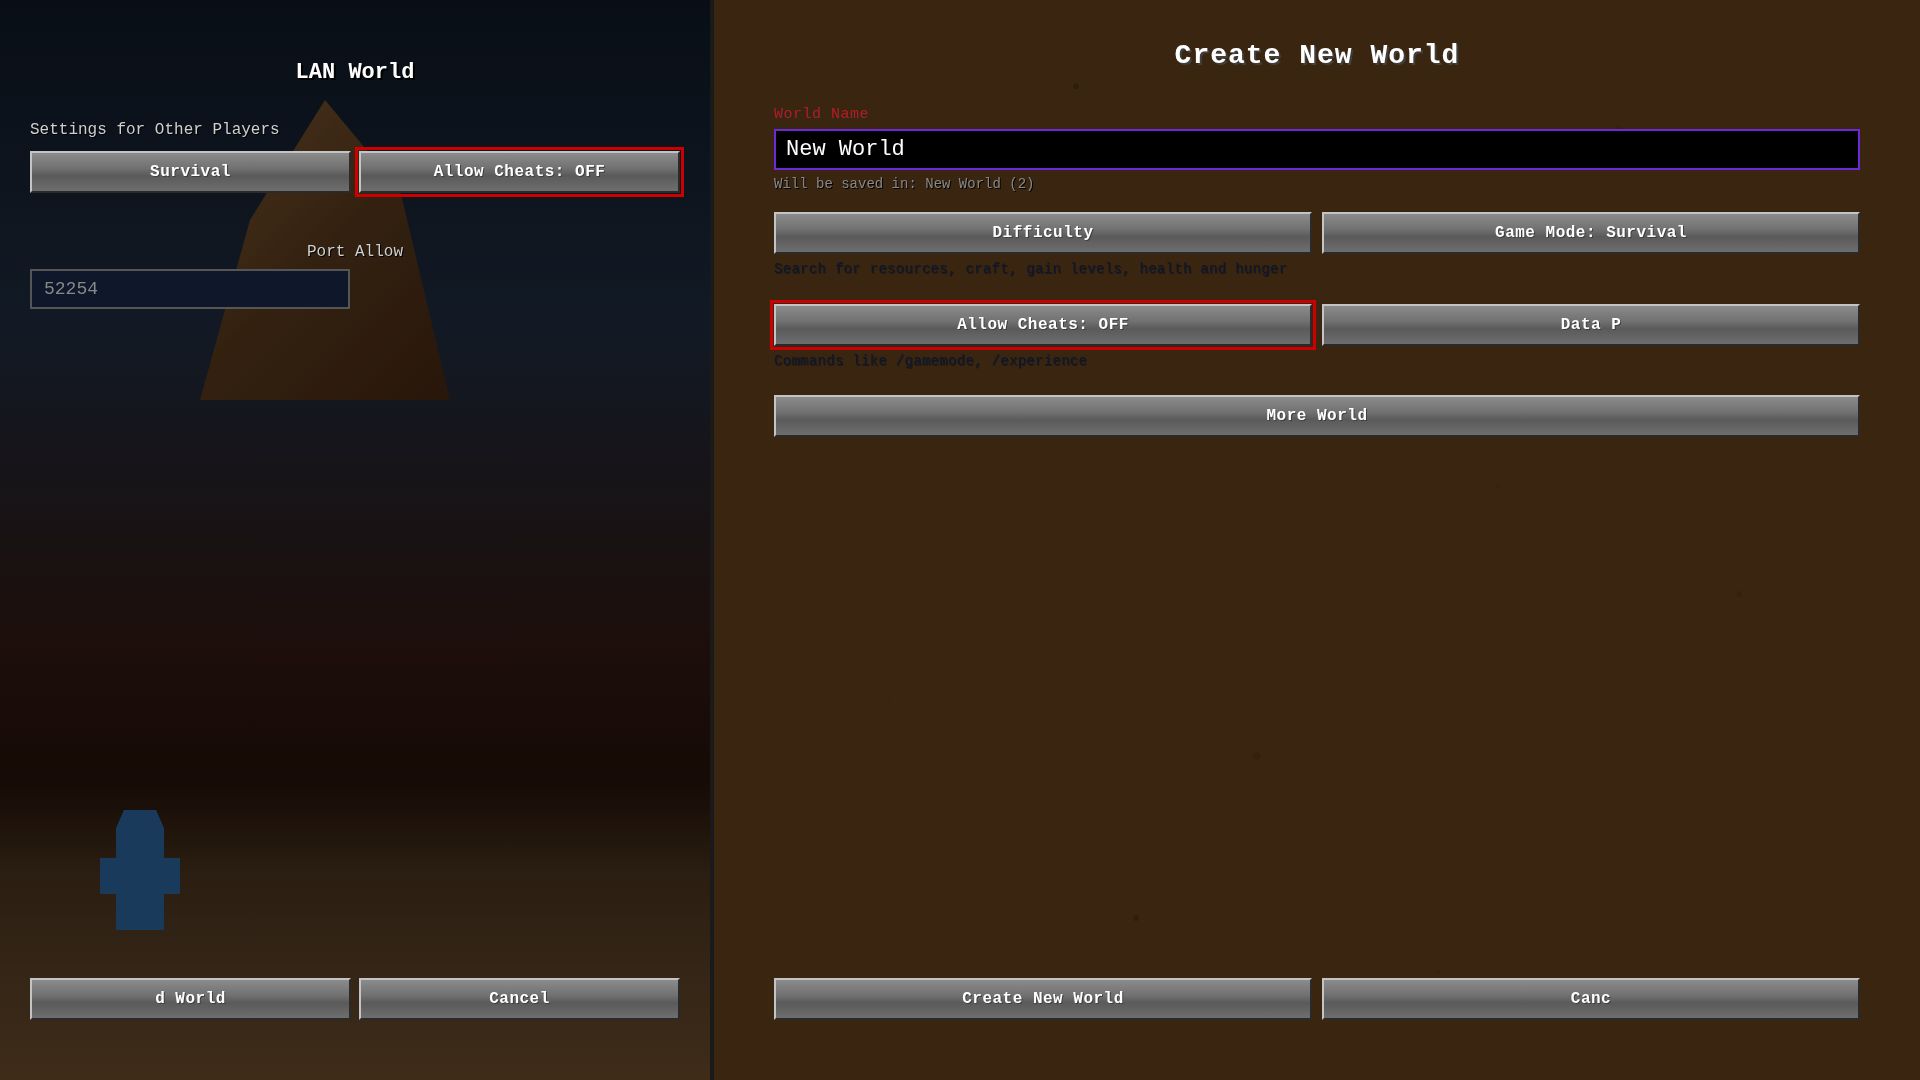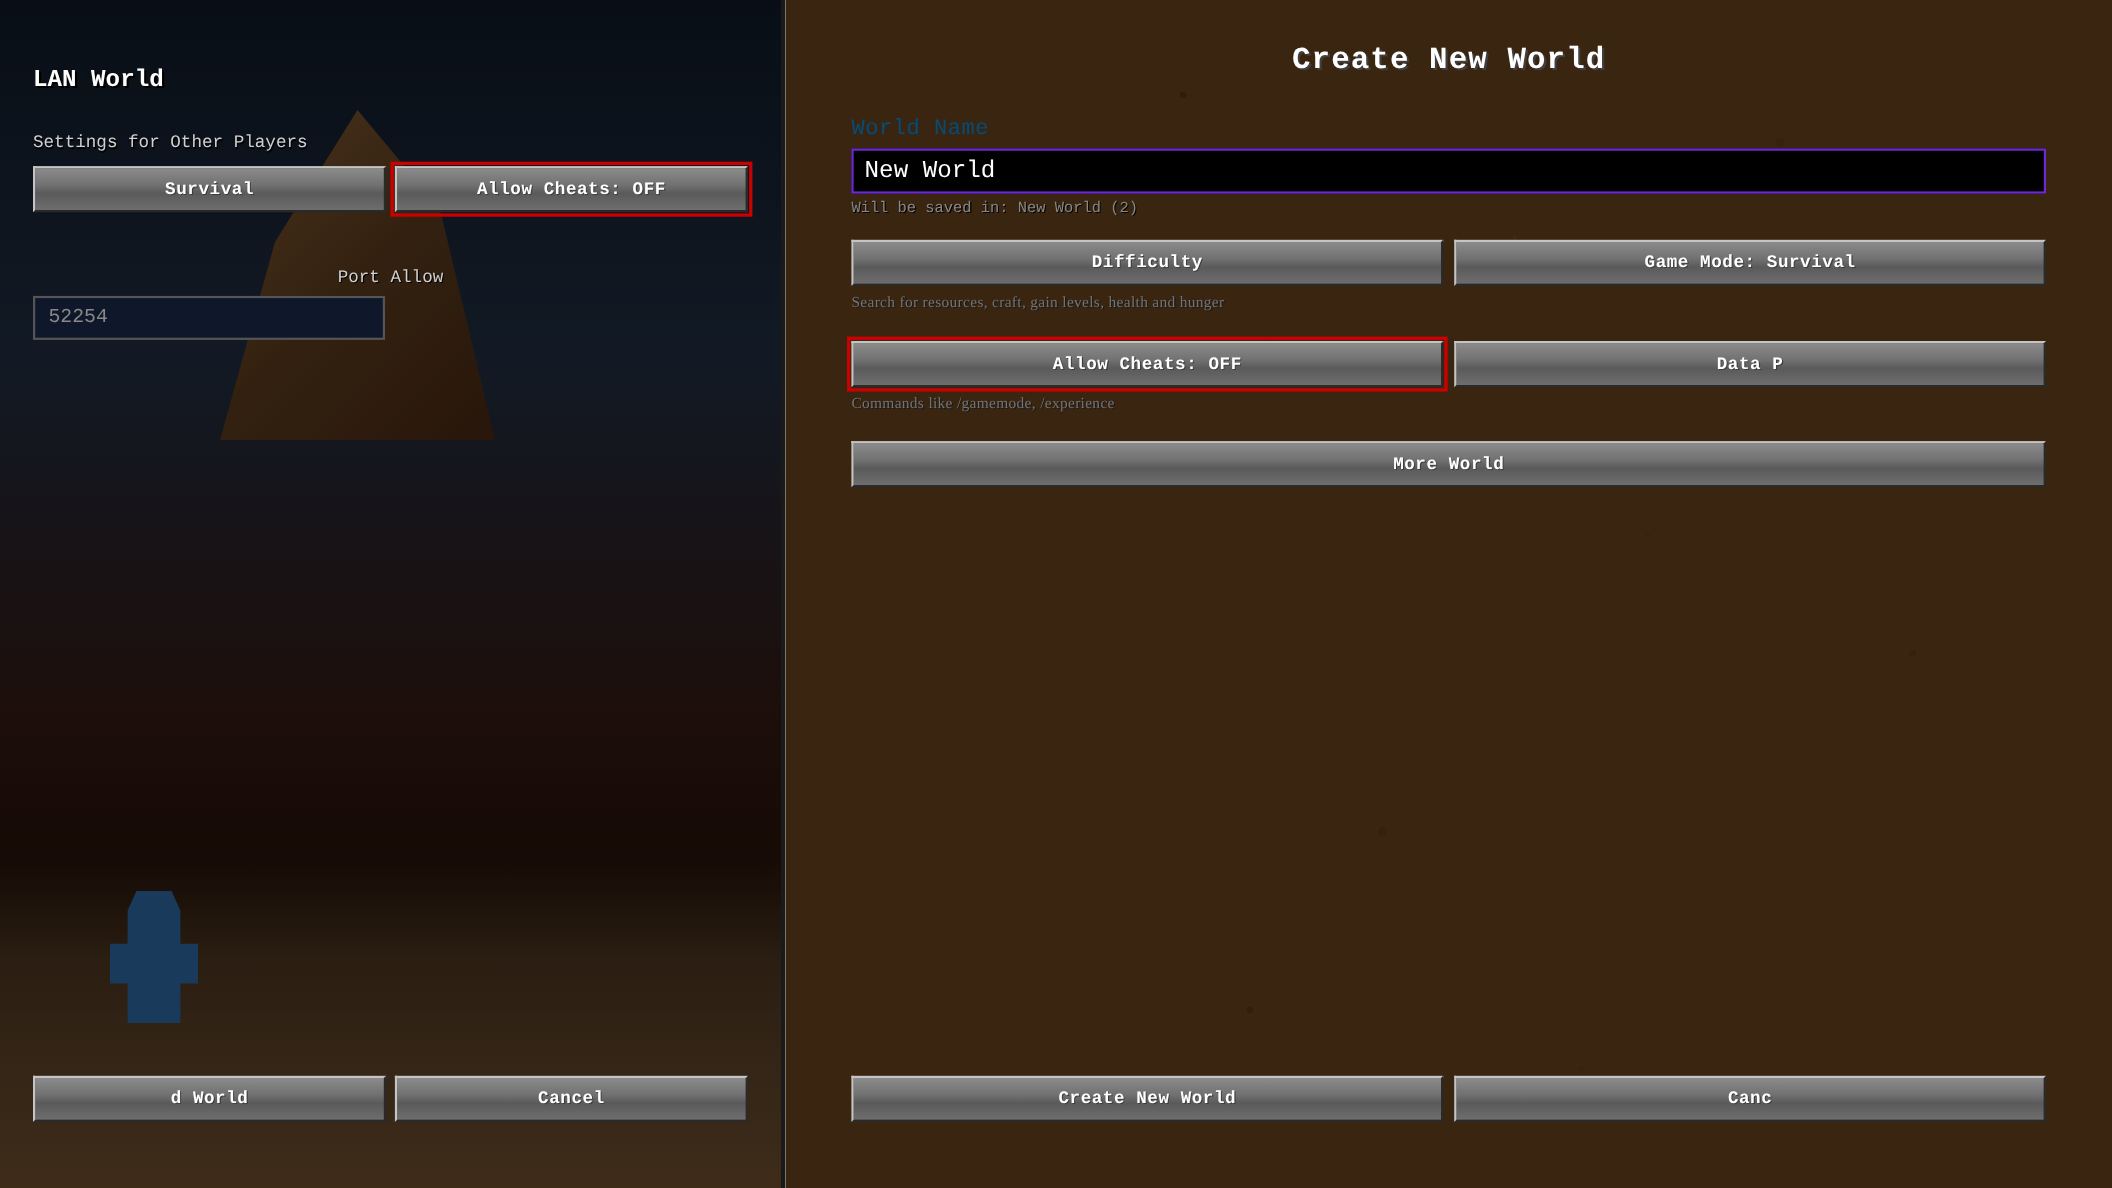--- a/index.html
+++ b/index.html
@@ -115,31 +115,31 @@
       font-weight: bold;
       color: #ffffff;
       text-shadow: 2px 2px 0 #3f3f3f;
       letter-spacing: 1px;
       margin-bottom: 20px;
       text-align: center;
     }
 
     .mc-label {
       font-family: 'Courier New', monospace;
-      font-size: 20px;
-      color: #0c4a6e;
+      font-size: 15px;
+      color: #b91c1c;
       text-shadow: 1px 1px 0 #2a2a2a;
       letter-spacing: 0.5px;
       margin-bottom: 6px;
     }
 
     .mc-sublabel {
-      font-family: Liberation Serif, serif;
+      font-family: Liberation Mono, monospace;
       font-size: 14px;
-      color: #737373;
+      color: #0f172a;
       text-shadow: 1px 1px 0 #1a1a1a;
       letter-spacing: 0.3px;
       margin-bottom: 8px;
       line-height: 1.4;
     }
 
     
     .mc-button {
       font-family: 'Courier New', monospace;
       font-size: 16px;
@@ -166,20 +166,21 @@
       outline-offset: 1px;
     }
 
     
     .left-heading {
       font-family: 'Courier New', monospace;
       font-size: 22px;
       font-weight: bold;
       color: #ffffff;
       text-shadow: 2px 2px 0 #000000;
+      text-align: center;
       margin-bottom: 20px;
     }
 
     .left-section-label {
       font-family: 'Courier New', monospace;
       font-size: 16px;
       color: #d0d0d0;
       text-shadow: 1px 1px 0 #000000;
       margin-bottom: 12px;
     }

